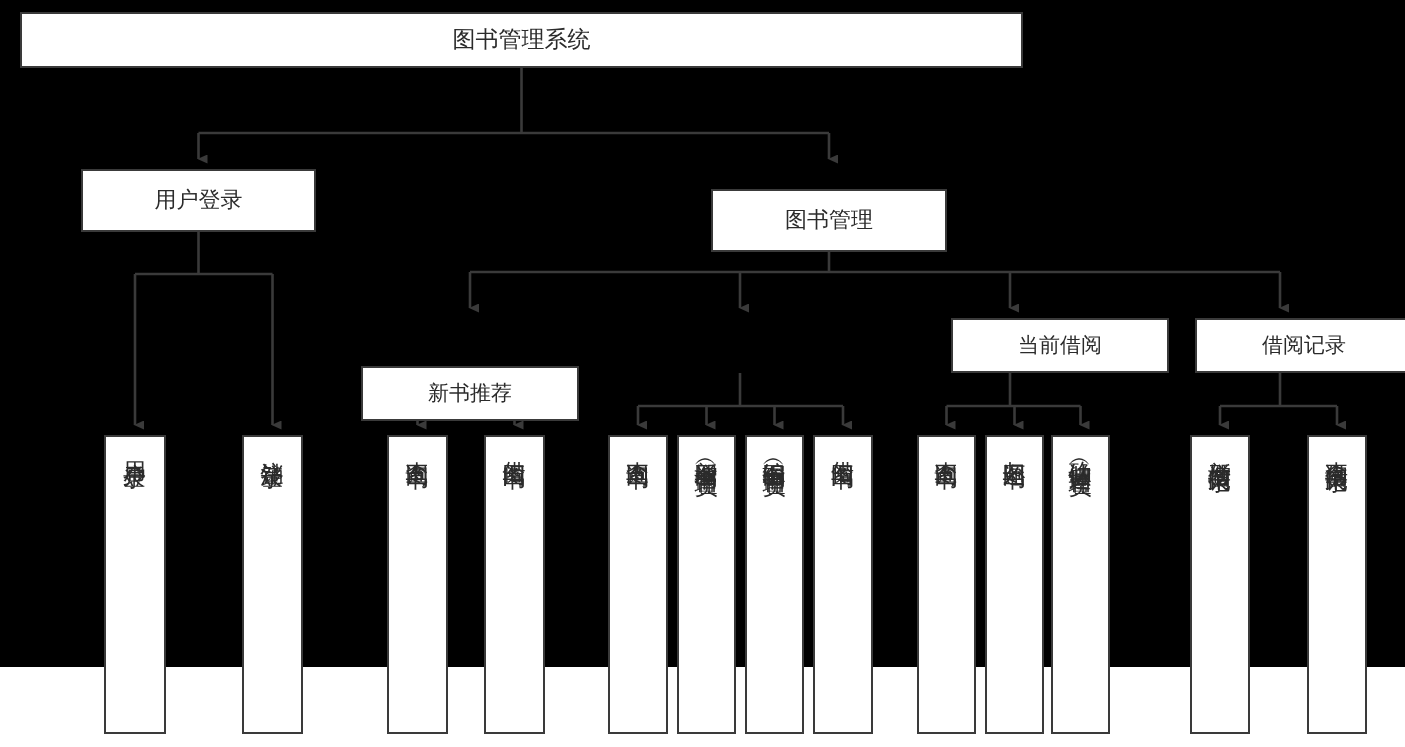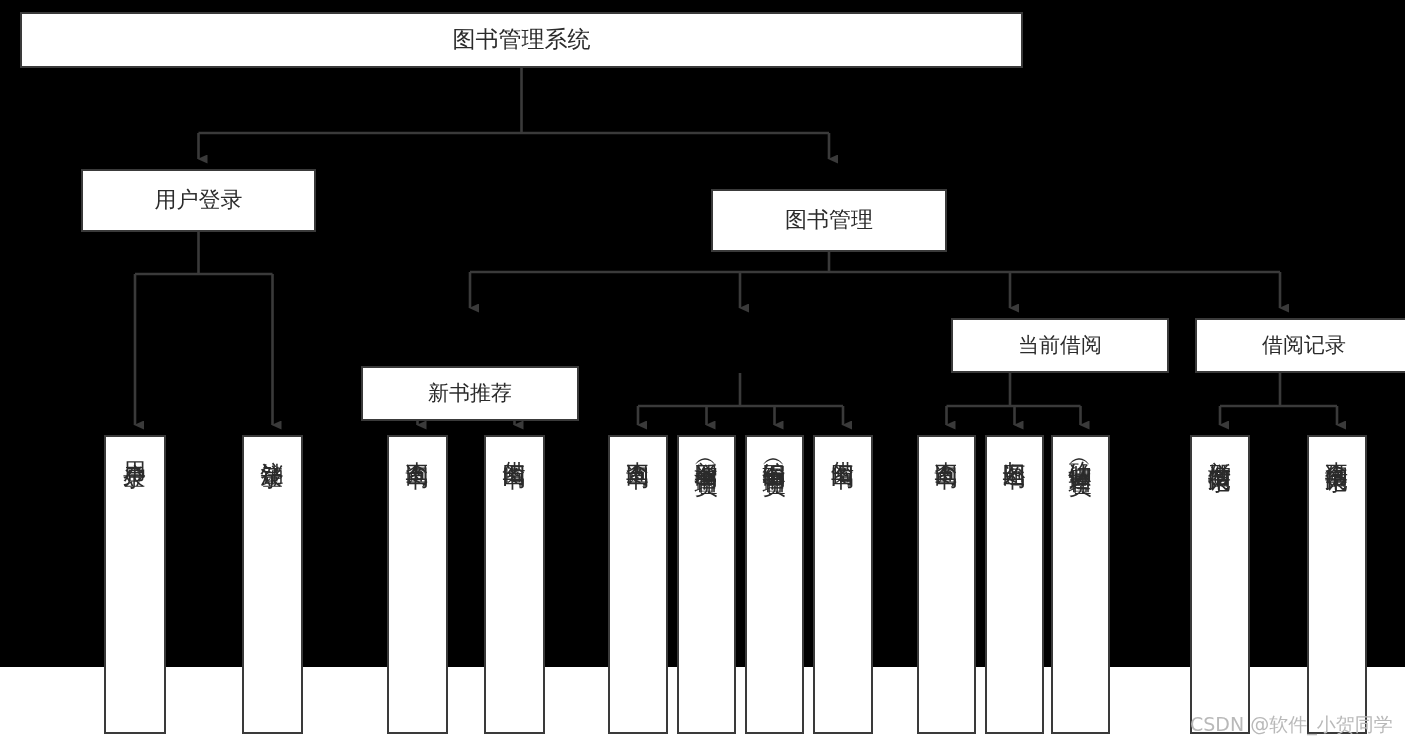--- a/index.html
+++ b/index.html
@@ -172,15 +172,14 @@
   <div class="node node-leaf" style="left: 1051px; top: 435px; width: 59px; height: 299px;">
     <span class="label">确认归还（管理员）</span>
   </div>
   <div class="node node-leaf" style="left: 1190px; top: 435px; width: 60px; height: 299px;">
     <span class="label">新增借阅记录</span>
   </div>
   <div class="node node-leaf" style="left: 1307px; top: 435px; width: 60px; height: 299px;">
     <span class="label">查询借阅记录</span>
   </div>
 
-  <div class="watermark">CSDN @软件_小贺同学</div>
 
 </div>
 
 </body></html>

